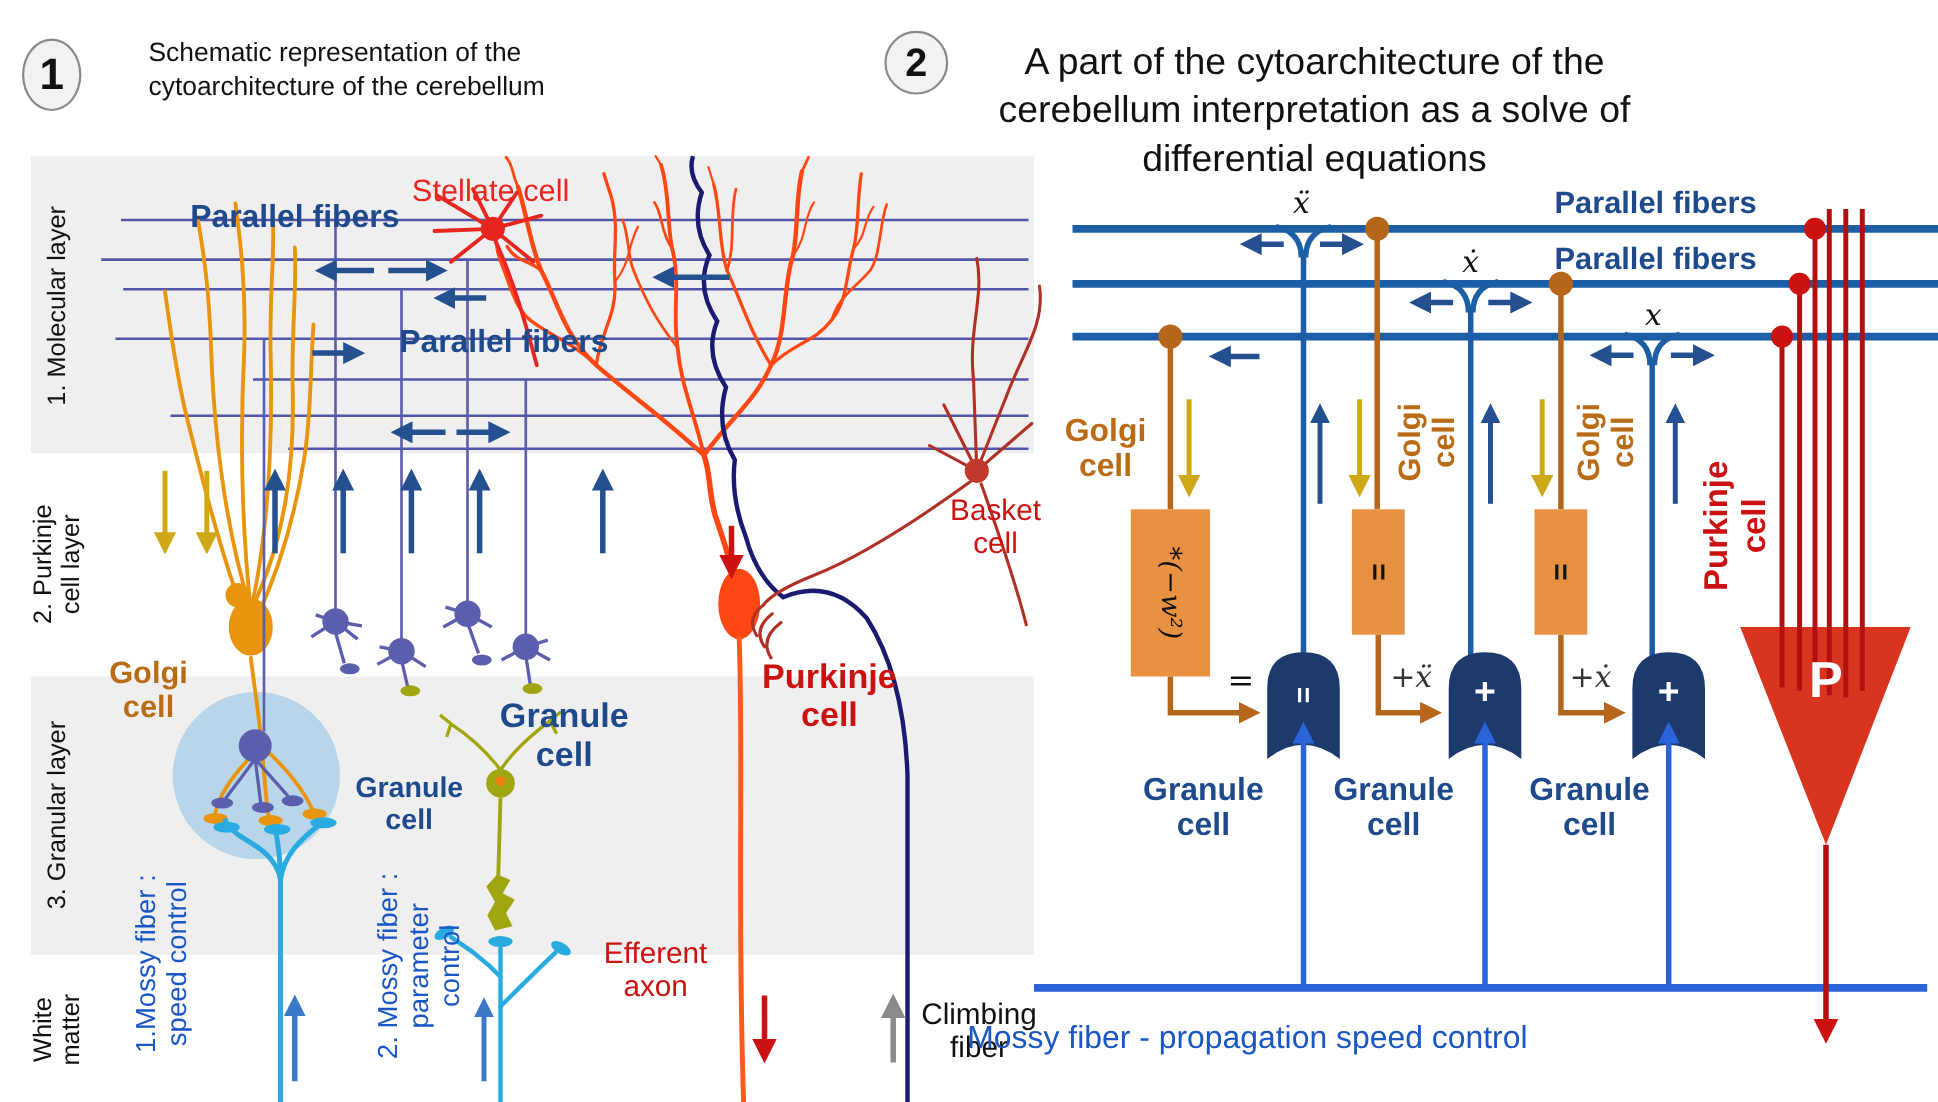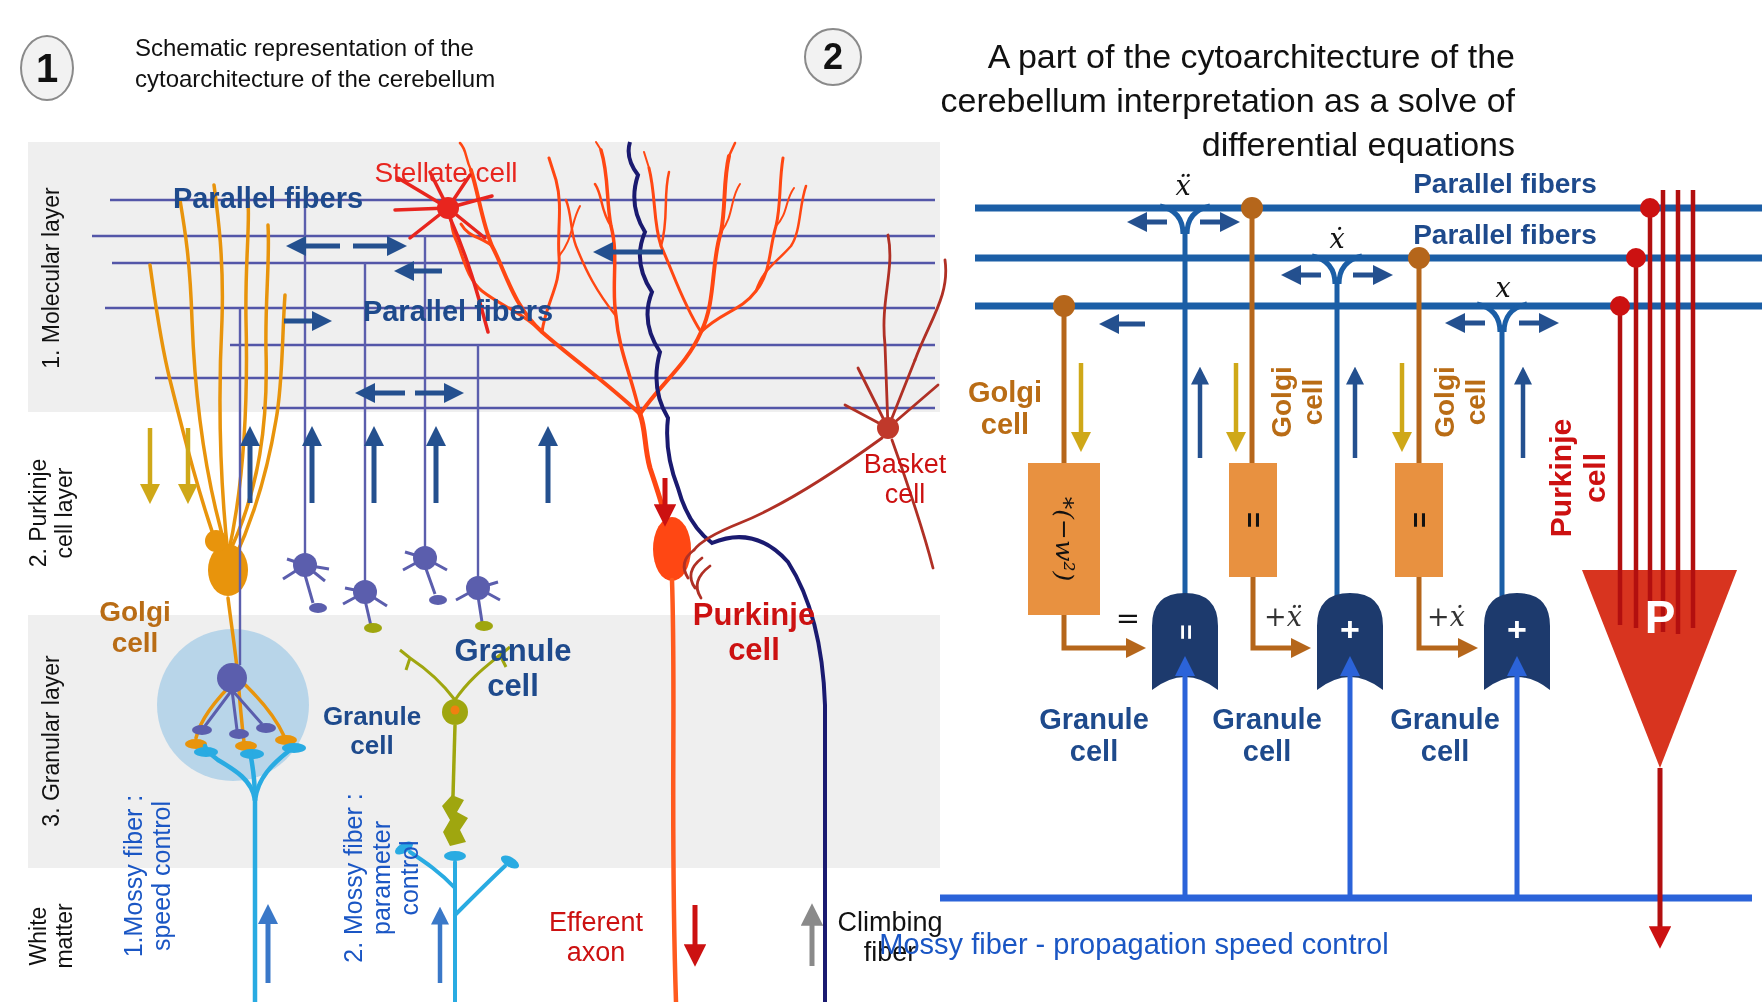--- a/index.html
+++ b/index.html
@@ -288,21 +288,21 @@
     <circle cx="1636" cy="258" r="10" fill="#cc1111"></circle>
     <circle cx="1620" cy="306" r="10" fill="#cc1111"></circle>
     <line x1="1660" y1="768" x2="1660" y2="942" stroke="#b20f0f" stroke-width="5" marker-end="url(#m-red)"></line>
   </g>
 </svg>
 
 <div class="badge" style="left:47px;top:68px;width:50px;height:62px;font-size:40px;">1</div>
 <div class="title" style="left:135px;top:32px;width:580px;font-size:24px;text-align:left;">Schematic representation of the
 cytoarchitecture of the cerebellum</div>
 <div class="badge" style="left:833px;top:57px;width:54px;height:54px;font-size:36px;">2</div>
-<div class="title" style="left:875px;top:34px;width:640px;font-size:34px;text-align:right;">A part of the cytoarchitecture of the
+<div class="title" style="left:875px;top:34px;width:640px;font-size:34px;text-align:center;">A part of the cytoarchitecture of the
 cerebellum interpretation as a solve of
 differential equations</div>
 
 <div class="lbl rot" style="left:52px;top:278px;font-size:23px;color:#111;">1. Molecular layer</div>
 <div class="lbl rot" style="left:52px;top:513px;font-size:23px;color:#111;">2. Purkinje
 cell layer</div>
 <div class="lbl rot" style="left:52px;top:741px;font-size:23px;color:#111;">3. Granular layer</div>
 <div class="lbl rot" style="left:52px;top:936px;font-size:23px;color:#111;">White
 matter</div>
 
@@ -312,21 +312,21 @@
 <div class="lbl" style="left:135px;top:627px;font-size:28px;font-weight:bold;color:#b96c15;">Golgi
 cell</div>
 <div class="lbl" style="left:372px;top:731px;font-size:26px;font-weight:bold;color:#1e4a8c;">Granule
 cell</div>
 <div class="lbl" style="left:513px;top:669px;font-size:31px;font-weight:bold;color:#1e4a8c;">Granule
 cell</div>
 <div class="lbl" style="left:754px;top:633px;font-size:31px;font-weight:bold;color:#cc1111;">Purkinje
 cell</div>
 <div class="lbl" style="left:905px;top:479px;font-size:27px;color:#cc1111;">Basket
 cell</div>
-<div class="lbl" style="left:596px;top:937px;font-size:27px;color:#cc1111;">Efferent
+<div class="lbl" style="left:596px;top:882px;font-size:27px;color:#cc1111;">Efferent
 axon</div>
 <div class="lbl" style="left:890px;top:937px;font-size:27px;color:#111;">Climbing
 fiber</div>
 <div class="lbl rot" style="left:147px;top:876px;font-size:25px;color:#1a56c4;">1.Mossy fiber :
 speed control</div>
 <div class="lbl rot" style="left:381px;top:878px;font-size:25px;color:#1a56c4;">2. Mossy fiber :
 parameter
 control</div>
 
 <div class="lbl" style="left:1505px;top:184px;font-size:28px;font-weight:bold;color:#1e4a8c;">Parallel fibers</div>

